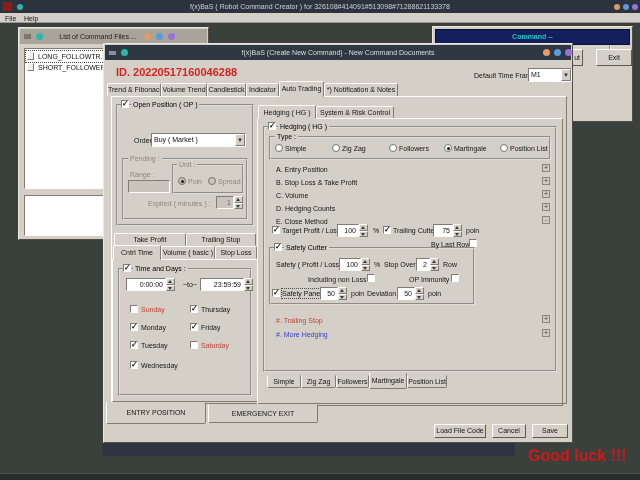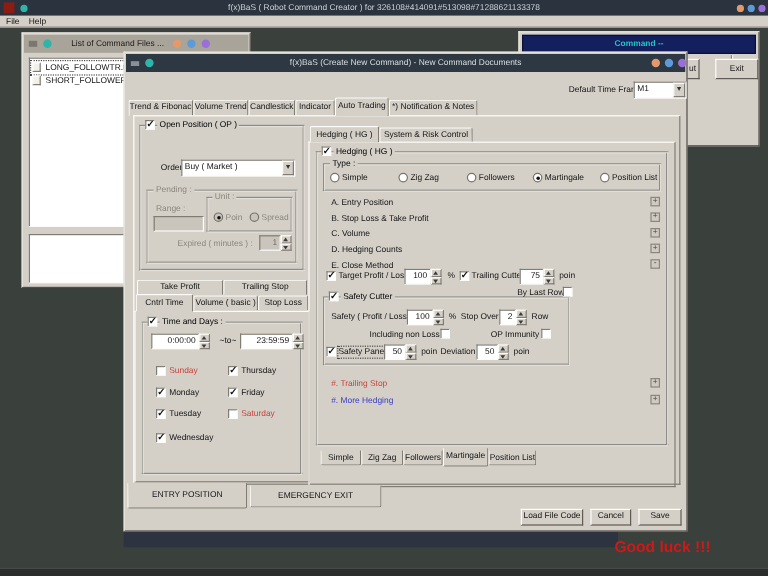--- a/index.html
+++ b/index.html
@@ -61,21 +61,21 @@
     <span class="dt pu" style="left:632px;top:4px;width:6px;height:6px"></span>
   </div>
 
   <div class="ab" style="left:0;top:13px;width:640px;height:10px;background:#d4d0c8;border-bottom:1px solid #9a968e">
     <span class="lb" style="left:5px;top:1px">File</span>
     <span class="lb" style="left:24px;top:1px">Help</span>
   </div>
 
   <div class="ab" style="left:103px;top:443px;width:412px;height:13px;background:#2d3440"></div>
   <div class="ab" style="left:0;top:473px;width:640px;height:7px;background:#2a2d2b;border-top:1px solid #4e524f"></div>
-  <div class="lb" style="left:512px;top:449px;font-size:13px;font-weight:700;color:#d01818;line-height:13px">Good luck !!!</div>
+  <div class="lb" style="left:528px;top:449px;font-size:16px;font-weight:700;color:#d01818;line-height:13px">Good luck !!!</div>
 
   <div class="win" style="left:18px;top:27px;width:191px;height:213px">
     <div class="ab" style="left:1px;top:1px;width:187px;height:15px;background:#a9a499">
       <span class="ab" style="left:4px;top:5px;width:7px;height:5px;background:#7b776e"></span>
       <span class="dt te" style="left:16px;top:4px;width:7px;height:7px"></span>
       <div class="ttl" style="left:28px;top:0;width:100px;line-height:15px;color:#1c1c1c">List of Command Files ...</div>
       <span class="dt o" style="left:124px;top:4px;width:7px;height:7px"></span>
       <span class="dt bu" style="left:136px;top:4px;width:7px;height:7px"></span>
       <span class="dt pu" style="left:148px;top:4px;width:7px;height:7px"></span>
     </div>
@@ -110,20 +110,21 @@
 
     <div class="ab" style="left:1px;top:1px;width:466px;height:15px;background:#2e3842">
       <span class="ab" style="left:4px;top:6px;width:7px;height:4px;background:#8b9097"></span>
       <span class="dt te" style="left:16px;top:4px;width:7px;height:7px"></span>
       <div class="ttl" style="left:60px;top:0;width:346px;line-height:15px;color:#d9dde2">f(x)BaS (Create New Command) - New Command Documents</div>
       <span class="dt o" style="left:438px;top:4px;width:7px;height:7px"></span>
       <span class="dt bu" style="left:449px;top:4px;width:7px;height:7px"></span>
       <span class="dt pu" style="left:460px;top:4px;width:7px;height:7px"></span>
     </div>
 
+    <div class="lb" style="left:12px;top:22px;font-size:11px;font-weight:700;color:#d2251f;line-height:13px">ID. 20220517160046288</div>
     <div class="lb" style="left:370px;top:27px">Default Time Frame</div>
     <div class="ab" style="left:424px;top:24px;width:44px;height:14px">
       <div class="fld" style="left:0;top:0;width:44px;height:14px;line-height:12px">M1</div>
       <div class="ab ras" style="left:33px;top:1px;width:10px;height:12px;background:#d4d0c8;font-size:6px;line-height:11px;text-align:center;color:#333">▼</div>
     </div>
 
     <div class="tab" style="left:3px;top:39px;width:54px;height:14px">
       <span>Trend &amp; Fibonacci</span></div>
     <div class="tab" style="left:57px;top:39px;width:46px;height:14px">
       <span>Volume Trend</span></div>

